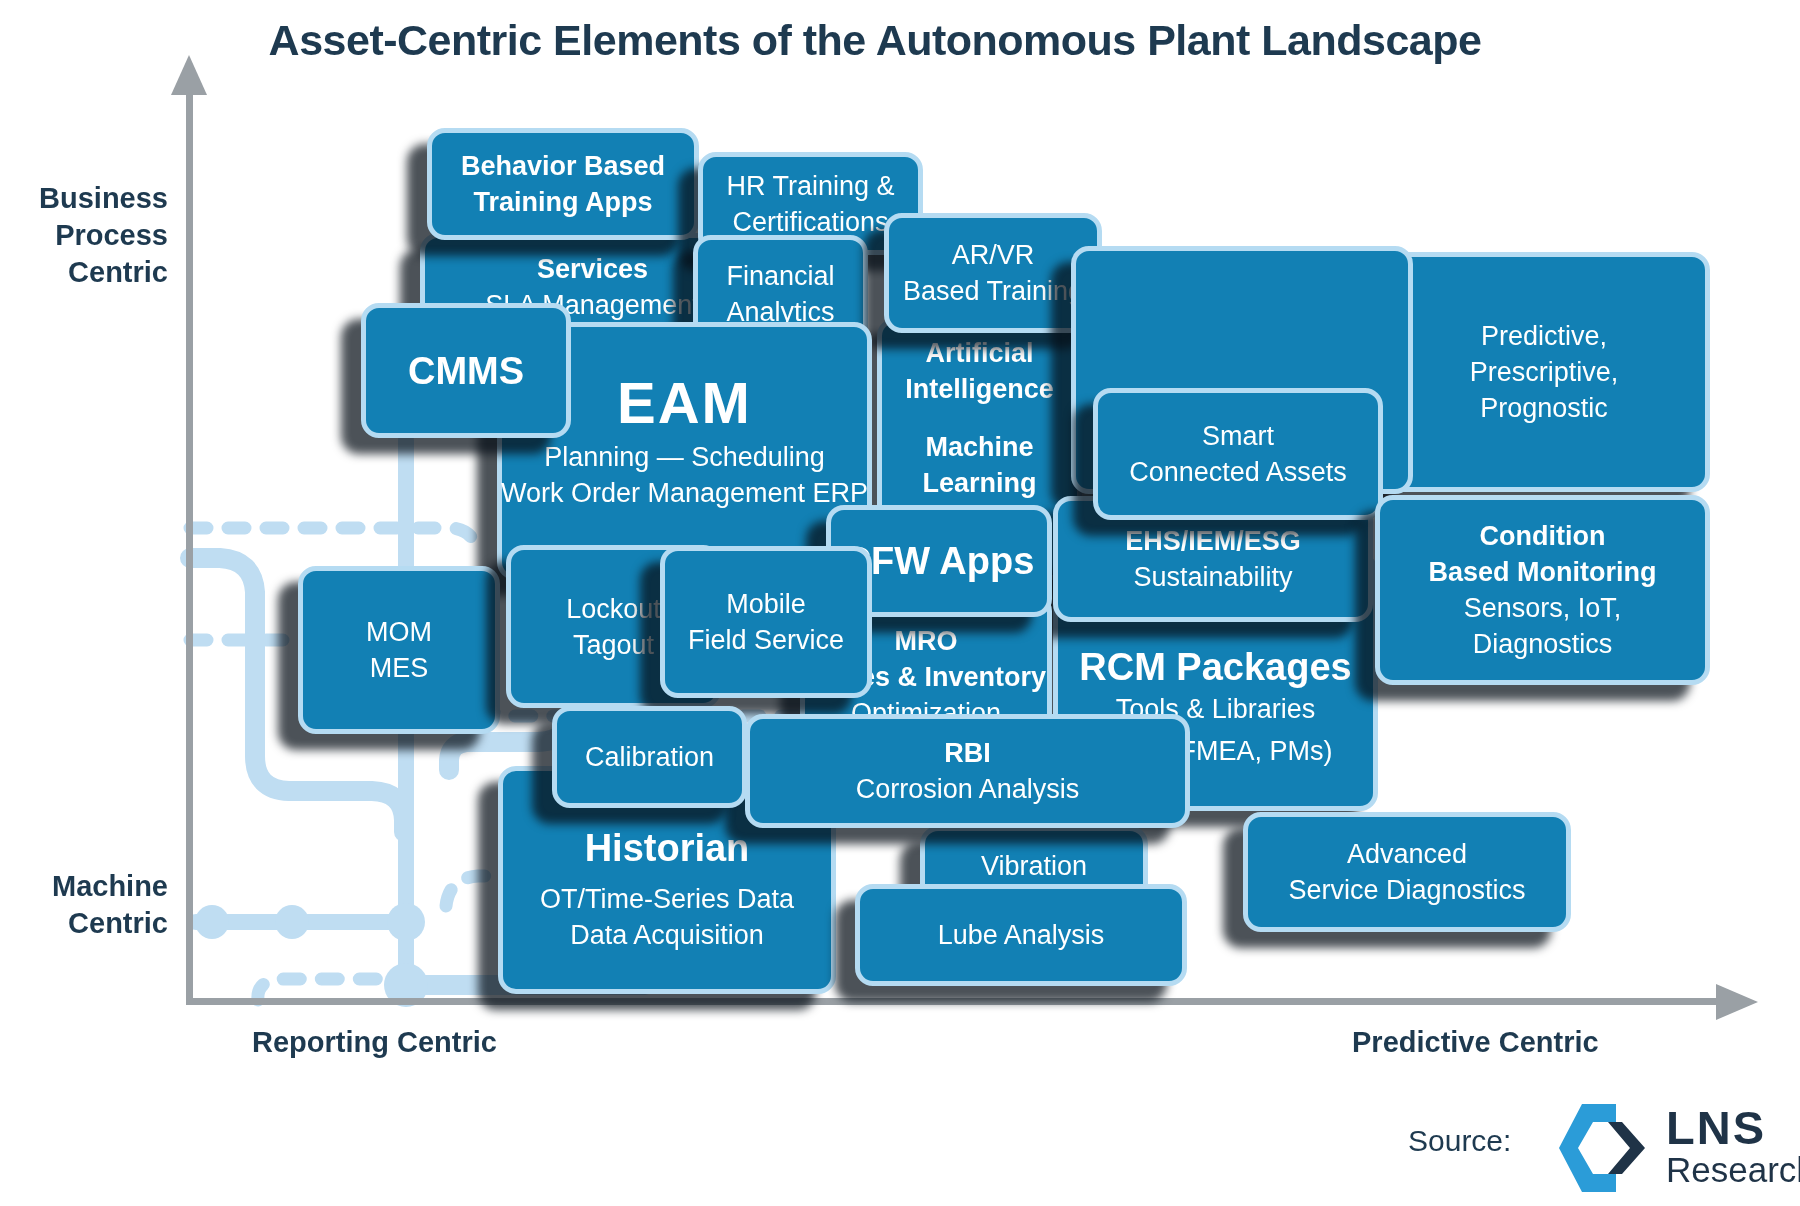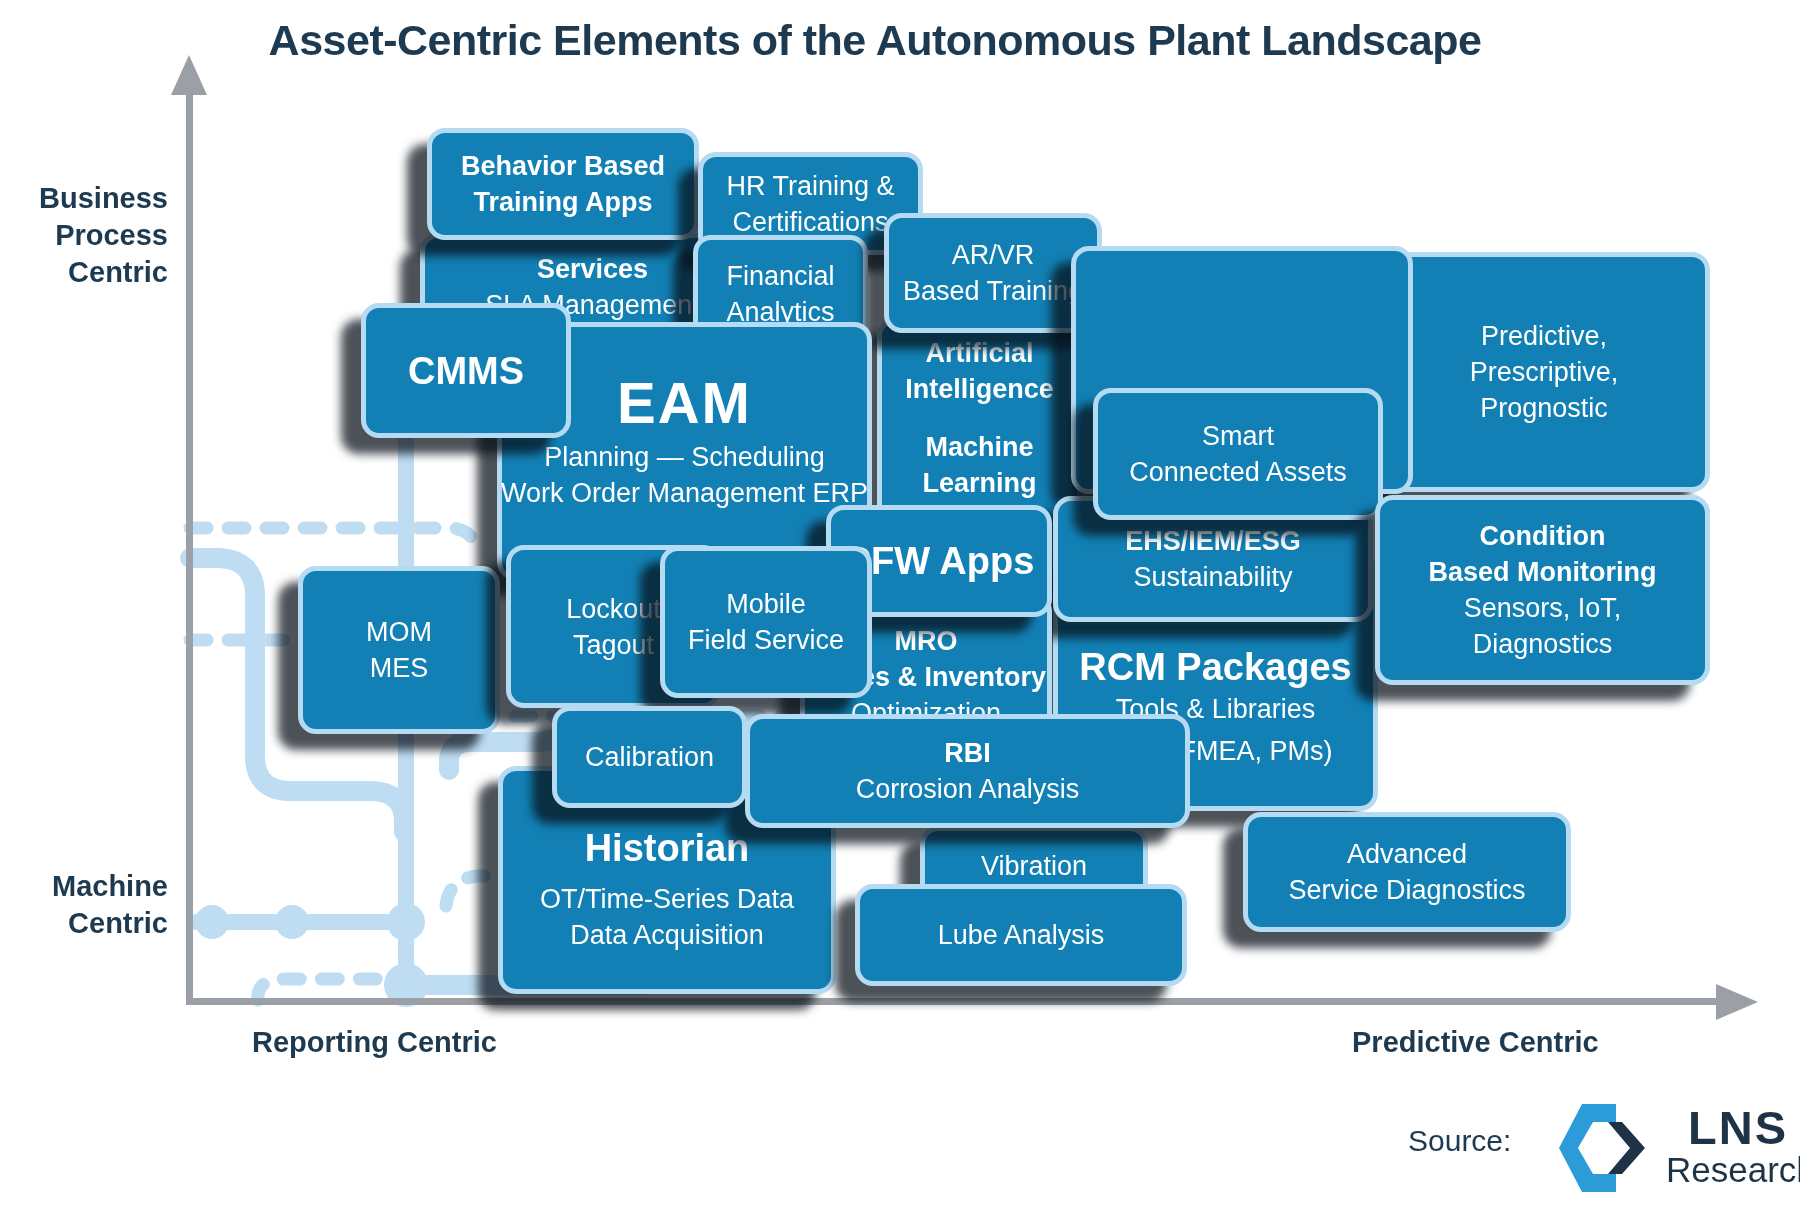--- a/index.html
+++ b/index.html
@@ -51,21 +51,21 @@
   #node-dt{justify-content:flex-end; }
   #node-historian{justify-content:flex-start; padding-top:54px;}
   #node-rcm{justify-content:flex-start; padding-top:88px;}
   #node-rcm span{line-height:42px;}
   
   #source-row{position:absolute; left:0; top:0;}
   #source-label{position:absolute; left:1408px; top:1124px; font-size:30px;
     color:var(--heading,#1e3a50);}
   #lns-logo-icon{position:absolute; left:1552px; top:1098px;}
   #lns-brand-top{position:absolute; left:1666px; top:1100px; font-size:47px;
-    font-weight:800; letter-spacing:2px; color:var(--logonavy,#1f3347);margin-left:22px;}
+    font-weight:800; letter-spacing:2px; color:var(--logonavy,#1f3347);}
   #lns-brand-bottom{position:absolute; left:1666px; top:1150px; font-size:35px;
     color:var(--logonavy,#1f3347);}
 </style>
 </head>
 <body>
 
 <div id="canvas">
 
   <svg id="connectors" width="1800" height="1206" viewBox="0 0 1800 1206">
     <path class="conn-dash" d="M190,528 H452 Q474,530 477,552"></path>

